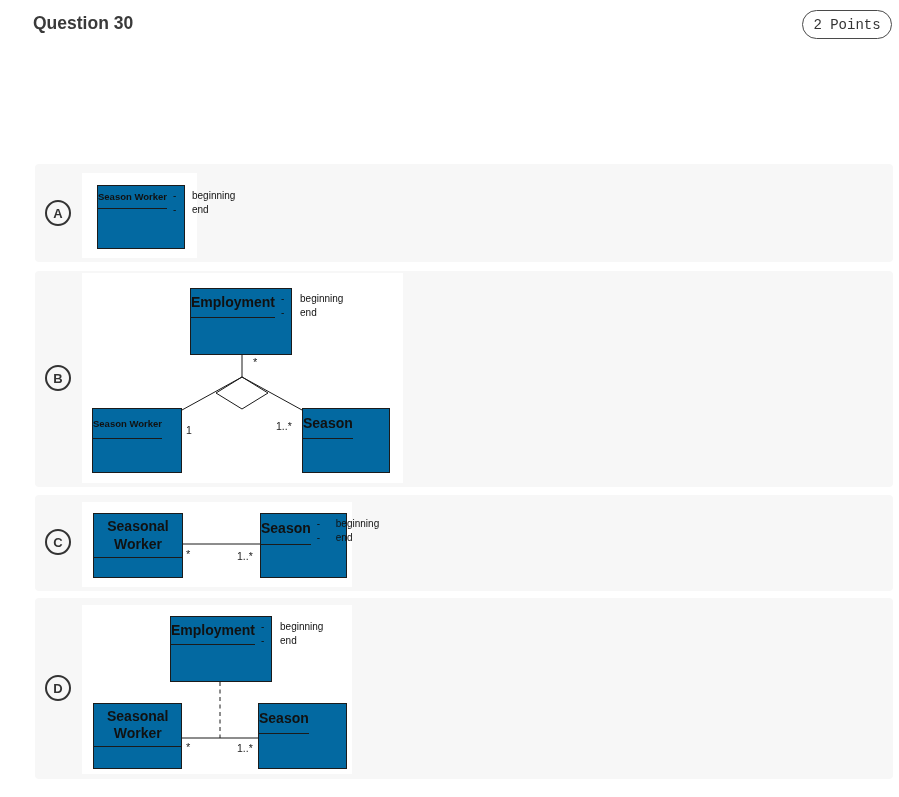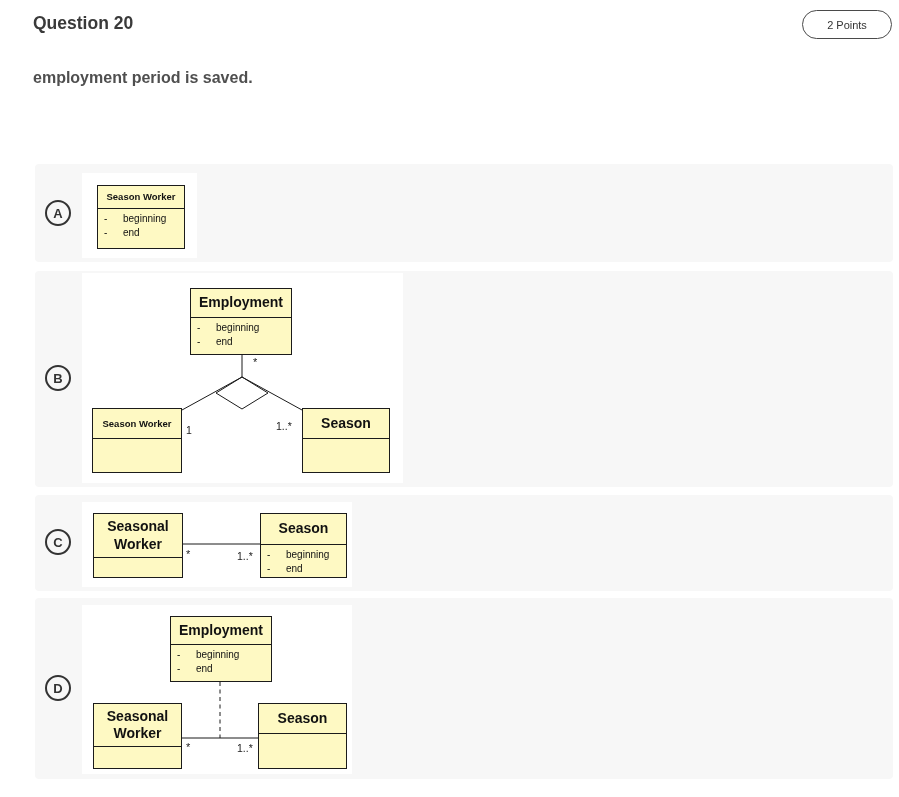--- a/index.html
+++ b/index.html
@@ -4,62 +4,61 @@
 <style>
   * { margin:0; padding:0; box-sizing:border-box; }
   html,body { width:899px; height:797px; background:#ffffff;
     font-family:"Liberation Sans", sans-serif; }
   .abs { position:absolute; }
 
   
   .q-title { left:33px; top:13px; font-size:17.5px; font-weight:600; color:#3a3a3a; }
   .points-pill { left:802px; top:10px; width:90px; height:29px; border:1px solid #4a4a4a;
     border-radius:15px; display:flex; align-items:center; justify-content:center;
-    font-size:11px; color:#333; background:#fff; }
+    font-size:14px; color:#333; background:#fff;font-family:Liberation Mono, monospace; }
 
   
   .q-block { left:33px; top:63px; width:862px; color:#4f4f4f; font-size:16px;
     font-weight:700; line-height:30px; }
   .q-block .prompt { font-style:italic; }
 
   
   .row { left:35px; width:858px; background:#f7f7f7; border-radius:4px; }
   .row-a { top:164px; height:98px; }
   .row-b { top:271px; height:216px; }
   .row-c { top:495px; height:96px; }
   .row-d { top:598px; height:181px; }
 
   .letter { width:26px; height:26px; border:2px solid #333; border-radius:50%;
     display:flex; align-items:center; justify-content:center; font-size:13px;
     font-weight:700; color:#333; }
 
   .panel { background:#fff; }
 
   
-  .class-box { background:#fef9c3; border:1px solid #1b1b1b; display:flex;
-    flex-direction:column; color:#111; }
+  .class-box { background:#0369a1; border:1px solid #1b1b1b; display:flex;
+    flex-direction:row; color:#111; }
   .cb-title { border-bottom:1px solid #1b1b1b; display:flex; align-items:center;
     justify-content:center; text-align:center; font-weight:700; font-size:14px;
     line-height:1.25; white-space:nowrap; }
   .cb-title.wrap { white-space:normal; padding:0 13px; }
   .cb-attrs { flex:1; padding-top:3px; font-size:10px; }
   .attr { display:flex; padding-left:6px; line-height:14px; }
   .attr .dash { width:19px; }
 
   .mult { font-size:10.5px; color:#1b1b1b; line-height:10px; }
   svg.connectors { left:0; top:0; }
 </style>
 </head>
 <body>
 
-<div class="abs q-title">Question 20</div>
+<div class="abs q-title">Question 30</div>
 <div class="abs points-pill">2 Points</div>
 
 <div class="abs q-block">
-  <div>employment period is saved.</div>
 </div>
 
 <div class="abs row row-a"></div>
 <div class="abs letter" style="left:45px; top:200px;">A</div>
 <div class="abs panel" style="left:82px; top:173px; width:115px; height:85px;">
   <div class="abs class-box" style="left:15px; top:12px; width:88px; height:64px;">
     <div class="cb-title" style="height:23px; font-size:9.5px;">Season Worker</div>
     <div class="cb-attrs">
       <div class="attr">
           <span class="dash">-</span>

